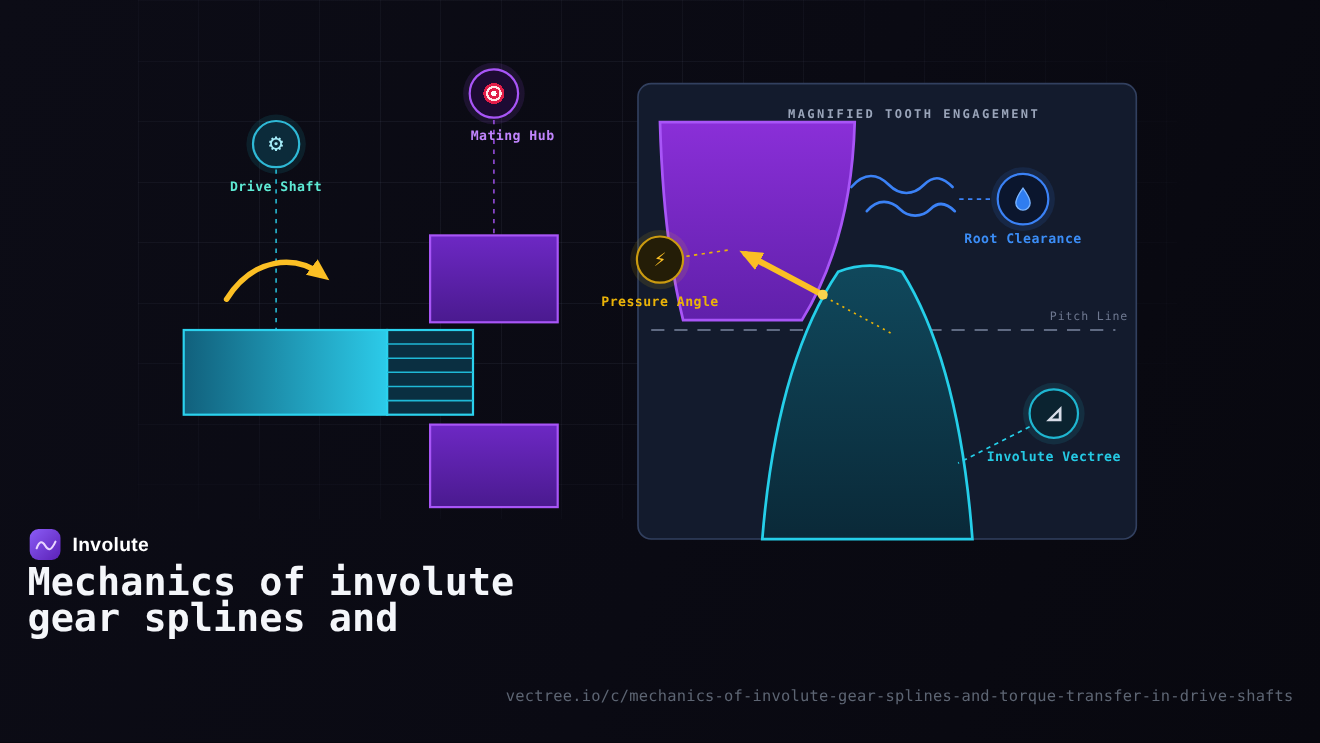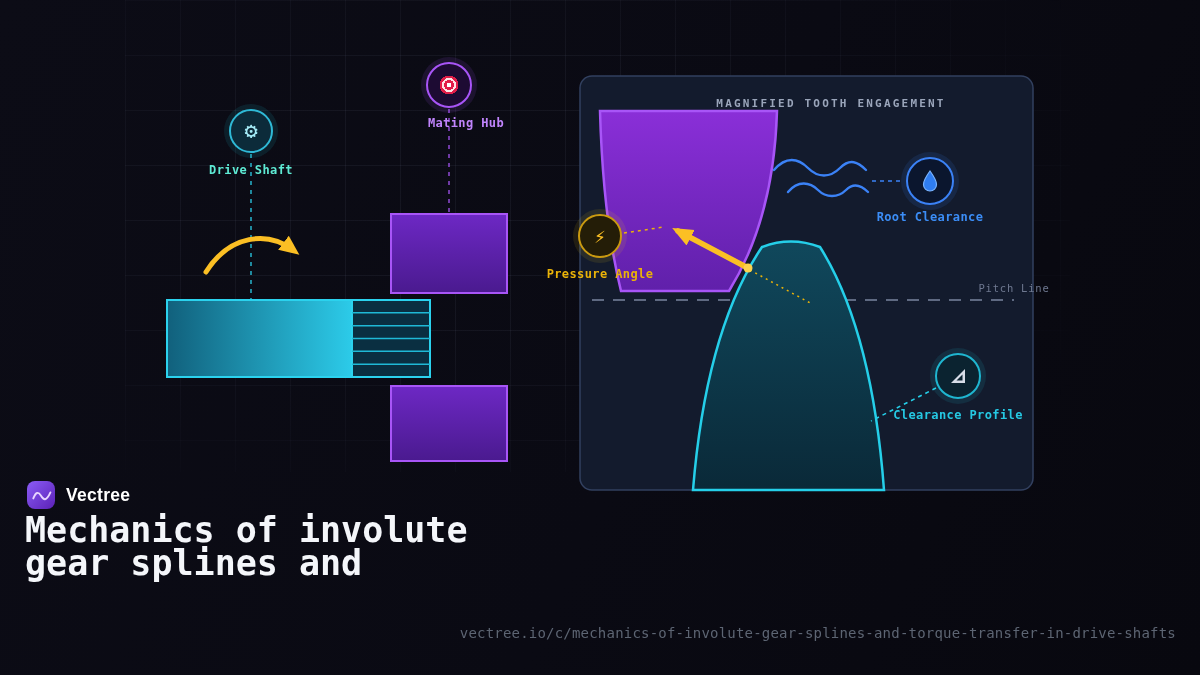--- a/index.html
+++ b/index.html
@@ -46,21 +46,21 @@
     white-space:nowrap; letter-spacing:.4px;
   }
   .panel-title {
     position:absolute; transform:translateX(-50%);
     font:700 11px "DejaVu Sans Mono", monospace;
     letter-spacing:2.2px; color:#9aa5ba; white-space:nowrap;padding-left:48px;
   }
   .pitch-label {
     position:absolute; transform:translateX(-50%);
     font:400 10.5px "DejaVu Sans Mono", monospace;
-    letter-spacing:.8px; color:#6e7890; white-space:nowrap;margin-left:24px;
+    letter-spacing:.8px; color:#6e7890; white-space:nowrap;
   }
 
   .brand-row { position:absolute; left:27px; top:481px; display:flex; align-items:center; gap:11px; }
   .brand-logo {
     width:28px; height:28px; border-radius:8px;
     background:linear-gradient(135deg,#8b5cf6,#5b21b6);
     display:flex; align-items:center; justify-content:center;
   }
   .brand-name {
     font:700 17.5px "Liberation Sans", sans-serif;
@@ -171,29 +171,29 @@
     </svg>
   </div>
   <div class="label" style="left:930px; top:210px; color:#3b8df6;">Root Clearance</div>
 
   <div class="icon-badge badge-cyan" style="left:935px; top:353px;">
     <svg width="22" height="22" viewBox="0 0 22 22">
       <path d="M4 18 L18 18 L18 4 Z" fill="#d7dde8"></path>
       <path d="M9.5 15.5 L15.5 15.5 L15.5 9.5 Z" fill="#0b2330"></path>
     </svg>
   </div>
-  <div class="label" style="left:958px; top:408px; color:#25c9e3;">Clearance Profile</div>
+  <div class="label" style="left:958px; top:408px; color:#25c9e3;">Involute Vectree</div>
 
   <div class="brand-row">
     <div class="brand-logo">
       <svg width="24" height="24" viewBox="0 0 28 28">
         <path d="M5,18 C8,10 11,10 14,15 S20,22 25,11" fill="none" stroke="#e9d5ff" stroke-width="2.2" stroke-linecap="round"></path>
       </svg>
     </div>
-    <div class="brand-name">Vectree</div>
+    <div class="brand-name">Involute</div>
   </div>
 
   <div class="headline">
     <div>Mechanics of involute</div>
     <div>gear splines and</div>
   </div>
 
   <div class="footer-url">vectree.io/c/mechanics-of-involute-gear-splines-and-torque-transfer-in-drive-shafts</div>
 
 </div>

